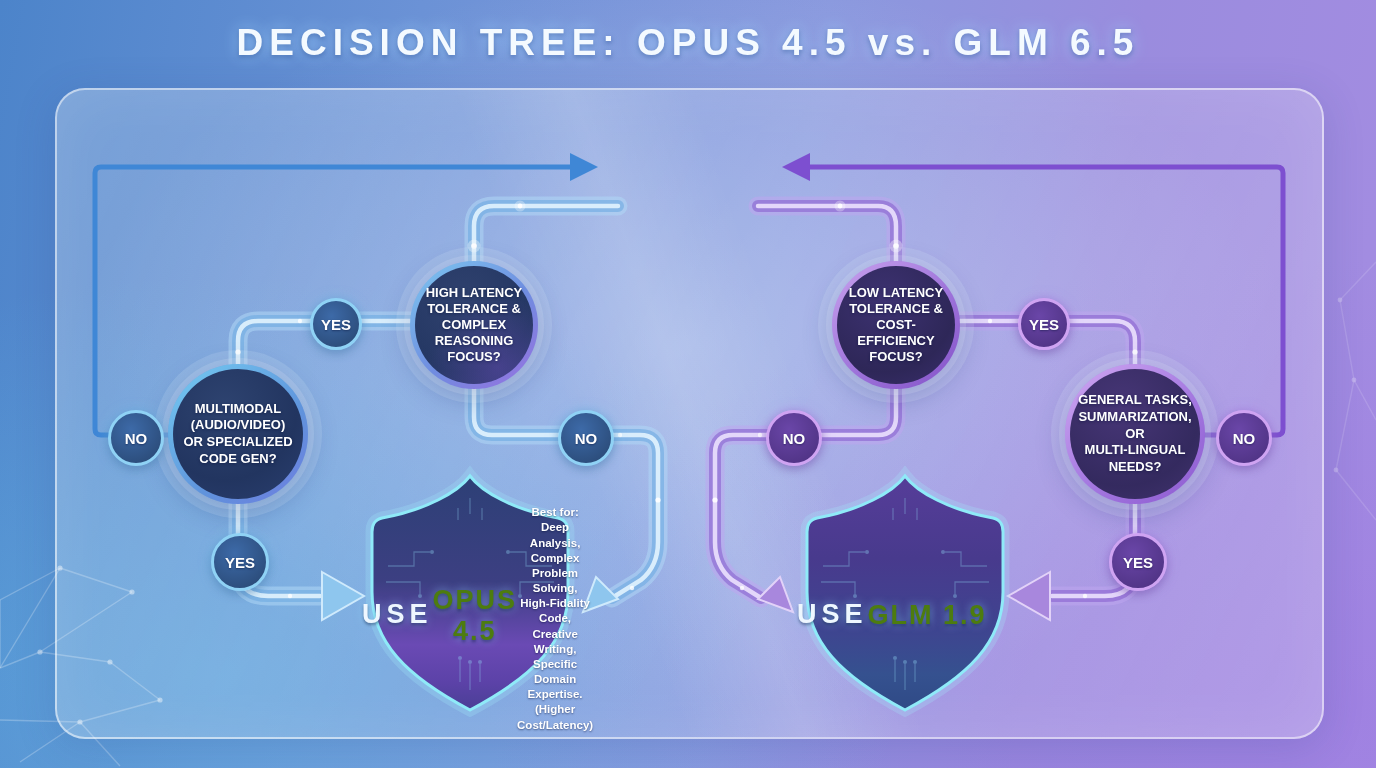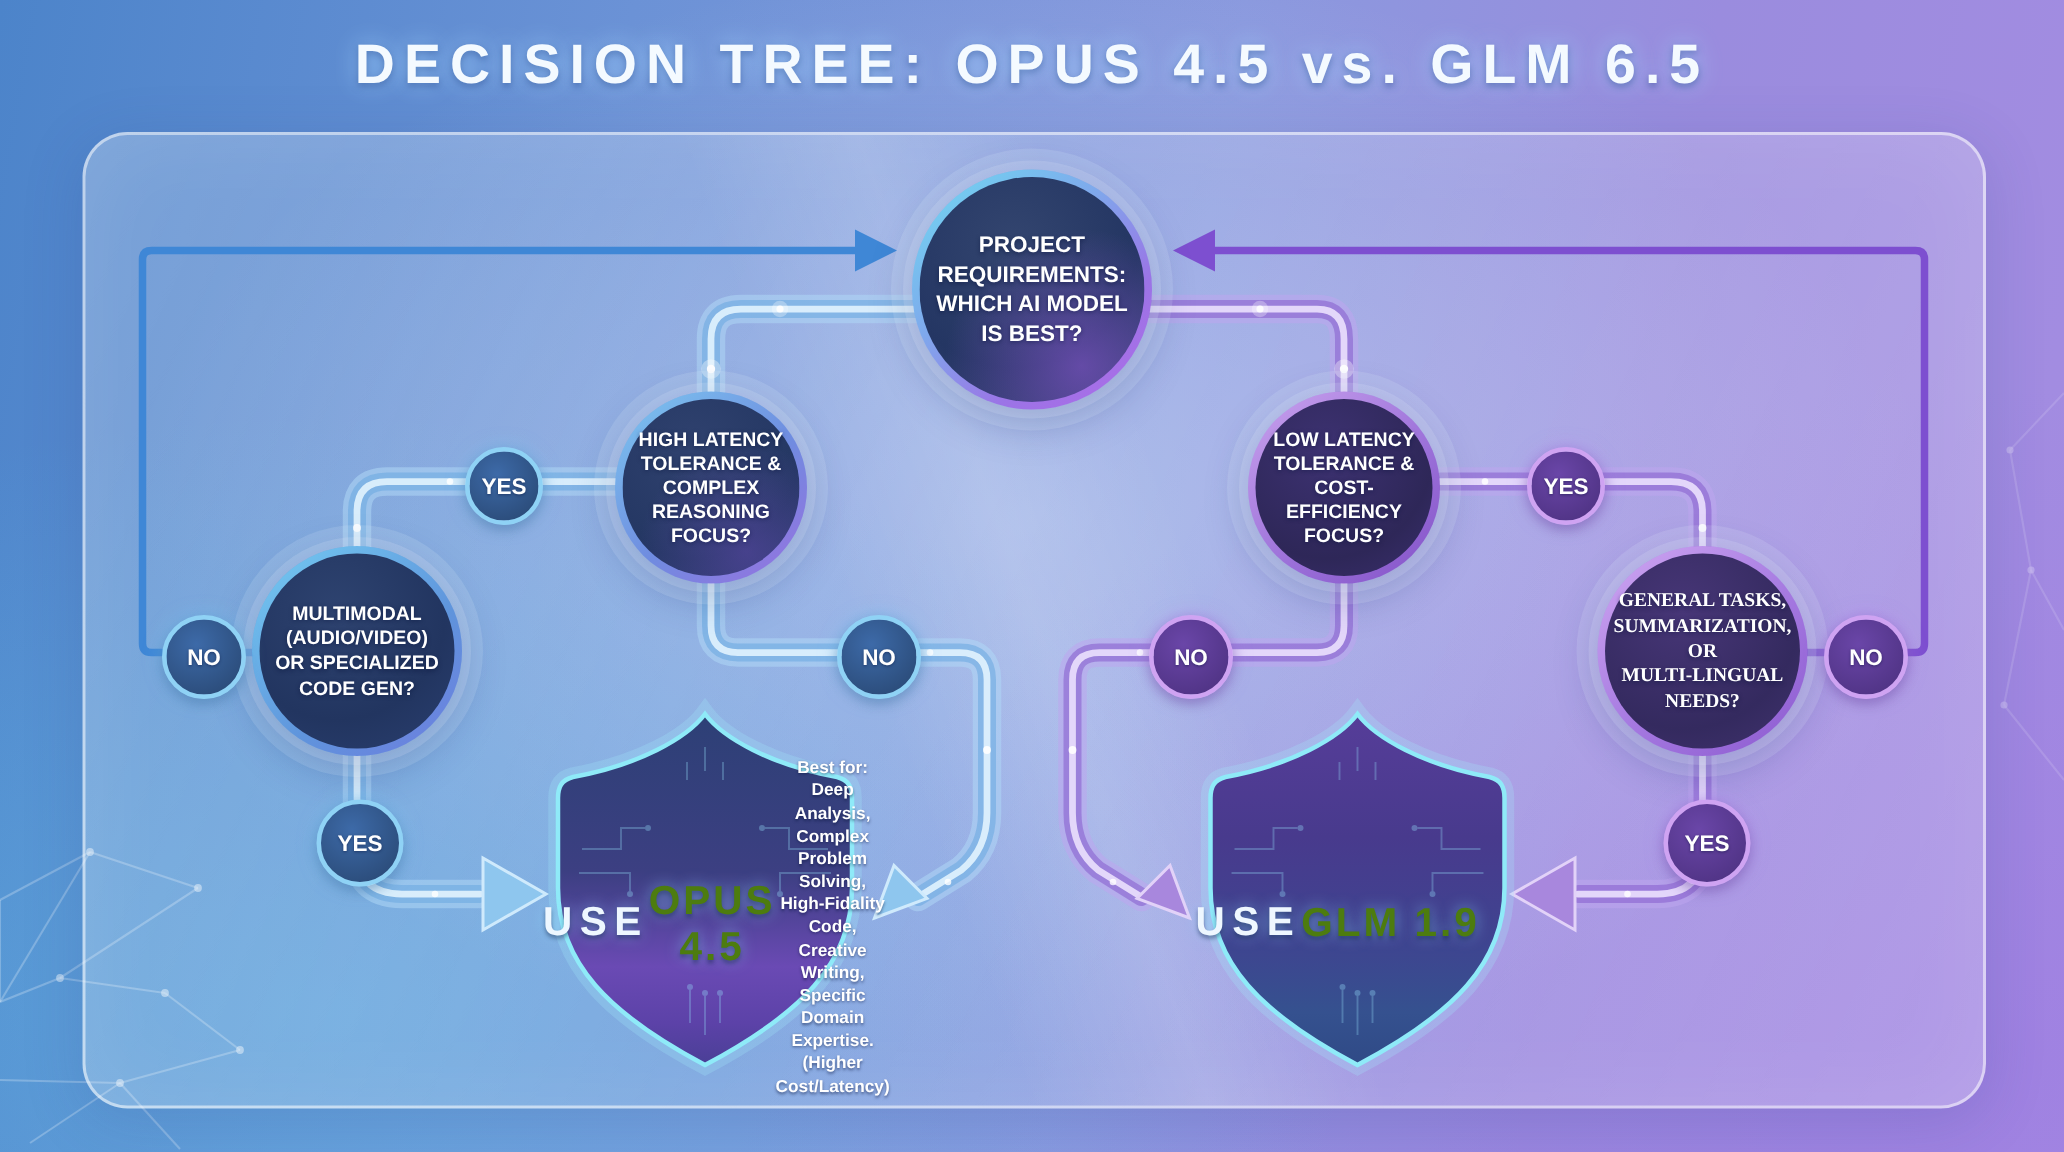--- a/index.html
+++ b/index.html
@@ -56,21 +56,21 @@
   .ring-root{background:linear-gradient(140deg,#6fdcf2 0%,#7fa8ec 40%,#9b74e6 70%,#b06ae8 100%);}
   .fill-root{background:radial-gradient(circle at 72% 84%,rgba(150,90,220,0.55),transparent 55%),
              radial-gradient(circle at 42% 30%,#33456f 0%,#243663 60%,#31406f 100%);}
   .ring-high{background:linear-gradient(140deg,#7cc8f0,#6f8ce0 55%,#9a6fe0);}
   .fill-high{background:radial-gradient(circle at 70% 86%,rgba(120,80,200,0.40),transparent 55%),
              radial-gradient(circle at 40% 30%,#30426f 0%,#243763 65%,#2c3c6e 100%);}
   .ring-low{background:linear-gradient(140deg,#c9a2ee,#9a6fd8 60%,#8452c8);}
   .fill-low{background:radial-gradient(circle at 40% 30%,#3d3272 0%,#2e2758 65%,#3a2f6e 100%);}
   .ring-multi{background:linear-gradient(140deg,#74ccf2,#5f94dc 60%,#6f7ce0);}
   .fill-multi{background:radial-gradient(circle at 40% 30%,#2e4370 0%,#223560 60%,#2a3f70 100%);}
-  .ring-general{background:linear-gradient(140deg,#d0a8f2,#a478e0 55%,#8c5ad0);font-family:Liberation Serif, serif;}
+  .ring-general{background:linear-gradient(140deg,#d0a8f2,#a478e0 55%,#8c5ad0);}
   .fill-general{background:radial-gradient(circle at 40% 30%,#473677 0%,#342a5f 65%,#41336f 100%);}
   
   .badge{position:absolute;border-radius:50%;display:flex;align-items:center;justify-content:center;z-index:4;
     color:#fff;font-weight:bold;font-size:15px;text-shadow:0 1px 2px rgba(10,20,60,0.5);}
   .badge-blue{background:radial-gradient(circle at 40% 33%,#3d6aa8,#27456f);border:3px solid #8fd2f5;
     box-shadow:0 0 12px rgba(120,200,250,0.55),0 3px 8px rgba(20,40,90,0.35);}
   .badge-purple{background:radial-gradient(circle at 40% 33%,#6a46a8,#4a2f7d);border:3px solid #cfa3f2;
     box-shadow:0 0 12px rgba(185,140,245,0.55),0 3px 8px rgba(40,20,90,0.35);}
   
   .shield{position:absolute;width:216px;height:246px;z-index:3;}
@@ -201,26 +201,20 @@
         <circle class="sparkle" cx="896" cy="246" r="6.5" opacity="0.35"></circle>
       <circle class="sparkle" cx="990" cy="321" r="2.2" opacity="0.85"></circle>
       <circle class="sparkle" cx="1135" cy="352" r="2.6" opacity="0.9"></circle>
       <circle class="sparkle" cx="760" cy="435" r="2.2" opacity="0.85"></circle>
       <circle class="sparkle" cx="715" cy="500" r="2.6" opacity="0.9"></circle>
       <circle class="sparkle" cx="742" cy="588" r="2.2" opacity="0.8"></circle>
       <circle class="sparkle" cx="1085" cy="596" r="2.2" opacity="0.8"></circle>
     </g>
   </svg>
 
-  <div class="node ring-root" style="left:608px;top:113px;width:150px;height:150px;">
-    <div class="node-inner fill-root" style="font-size:15px;line-height:1.3;">PROJECT
-REQUIREMENTS:
-WHICH AI MODEL
-IS BEST?</div>
-  </div>
 
   <div class="node ring-high" style="left:410px;top:261px;width:118px;height:118px;">
     <div class="node-inner fill-high" style="font-size:13px;line-height:1.22;">HIGH LATENCY
 TOLERANCE &amp;
 COMPLEX
 REASONING
 FOCUS?</div>
   </div>
 
   <div class="node ring-low" style="left:832px;top:261px;width:118px;height:118px;">

